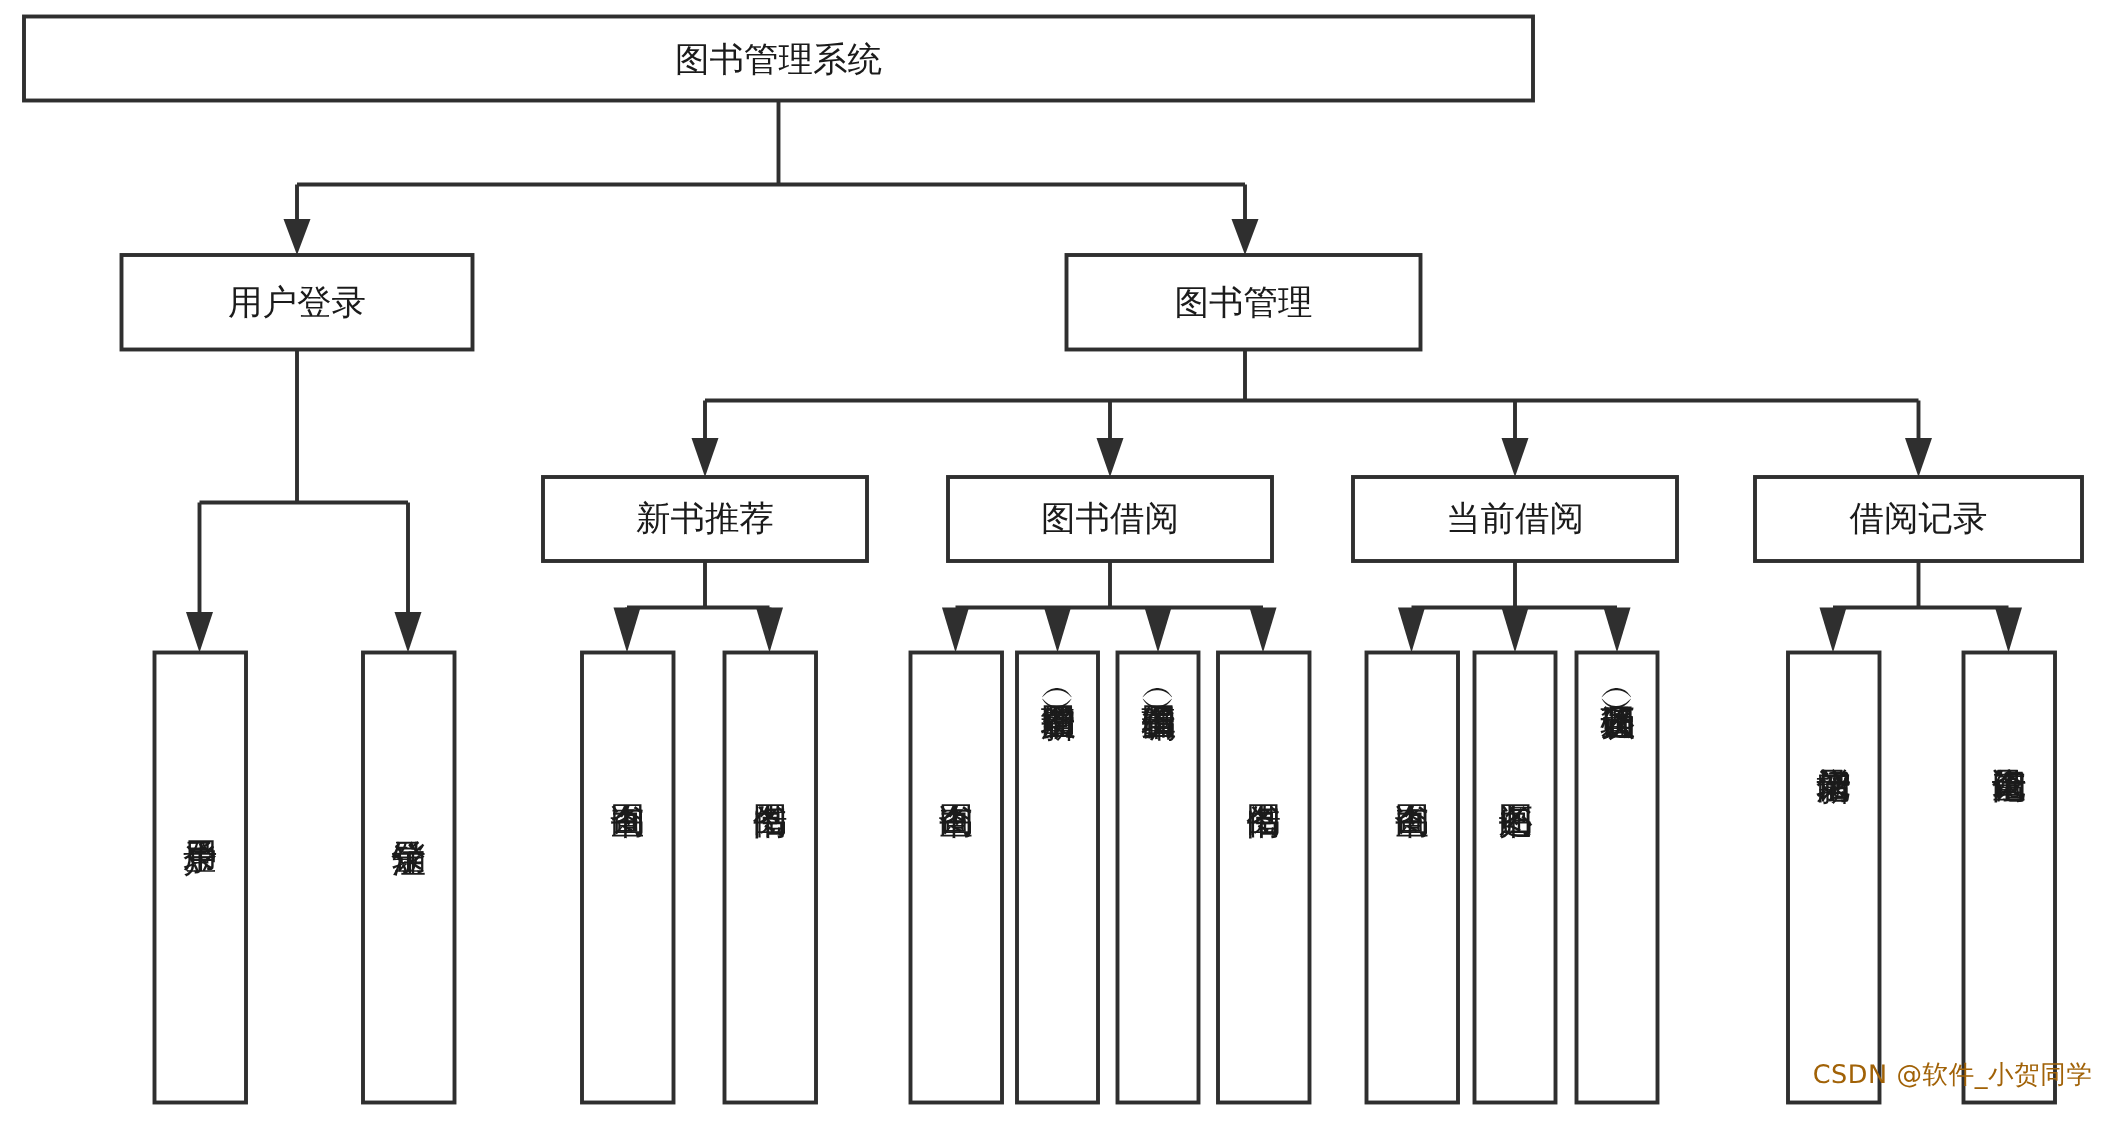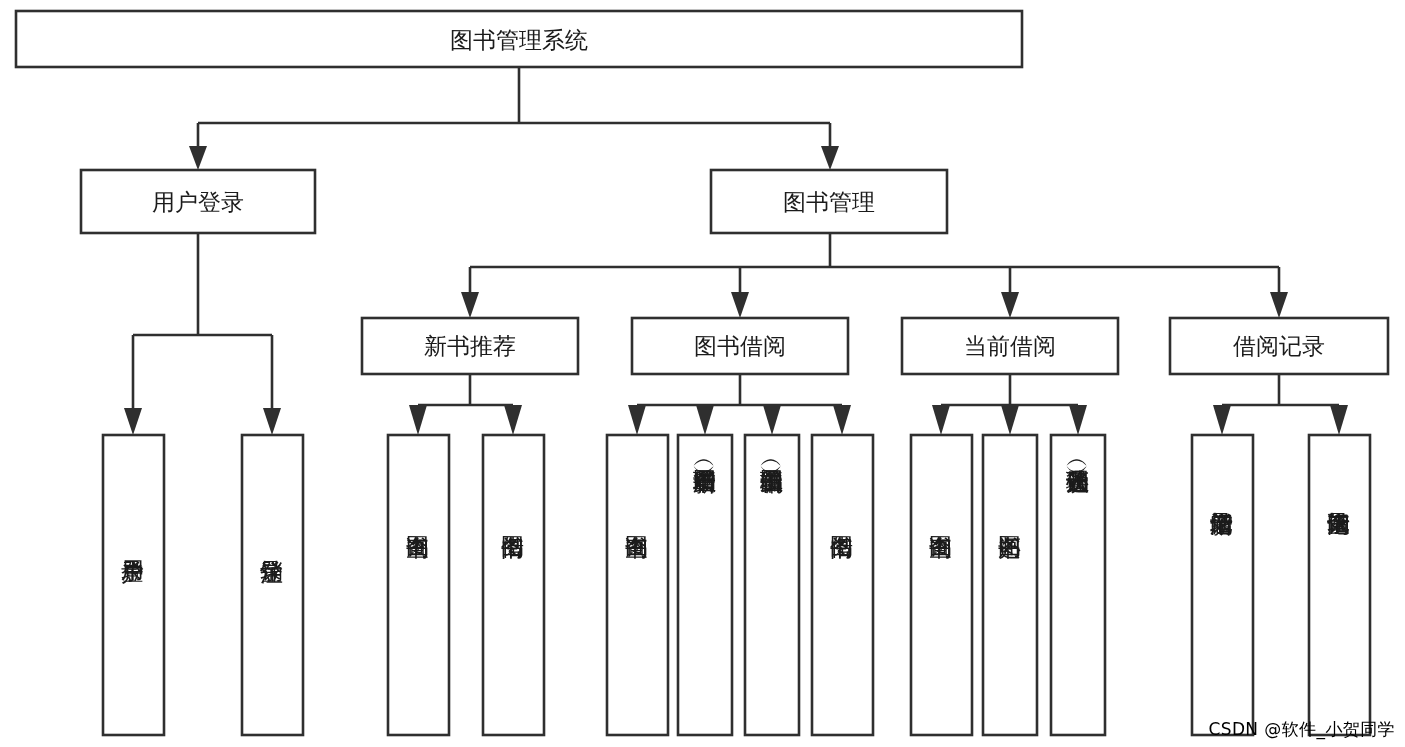--- a/index.html
+++ b/index.html
@@ -45,22 +45,22 @@
     fill: none;
     stroke-linecap: butt;
   }
   .arrow-head {
     fill: #2f2f2f;
     stroke: none;
   }
   .watermark {
     position: absolute;
     right: 10px;
-    bottom: 6px;
-    color: #000000;
+    bottom: 19px;
+    color: #a16207;
     font-size: 17px;
     font-family: "DejaVu Sans", "Liberation Sans", sans-serif;
     white-space: nowrap;
     letter-spacing: 0.4px;
     user-select: none;
   }
 </style>
 </head>
 <body>
 

